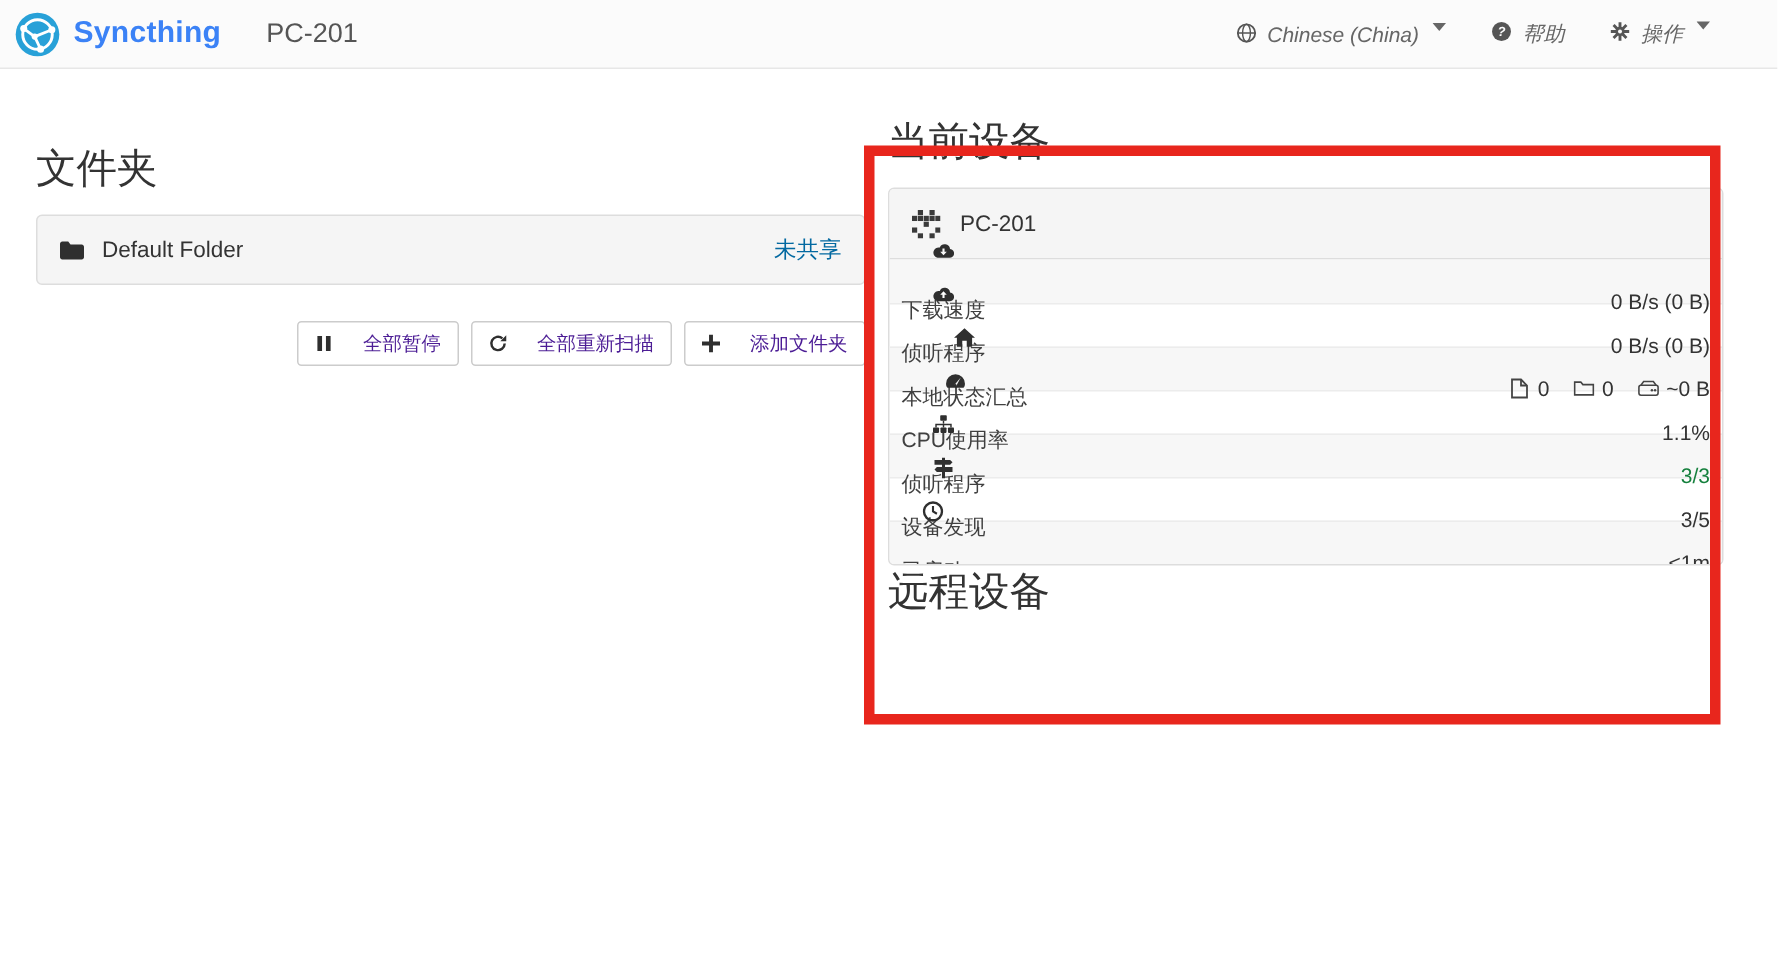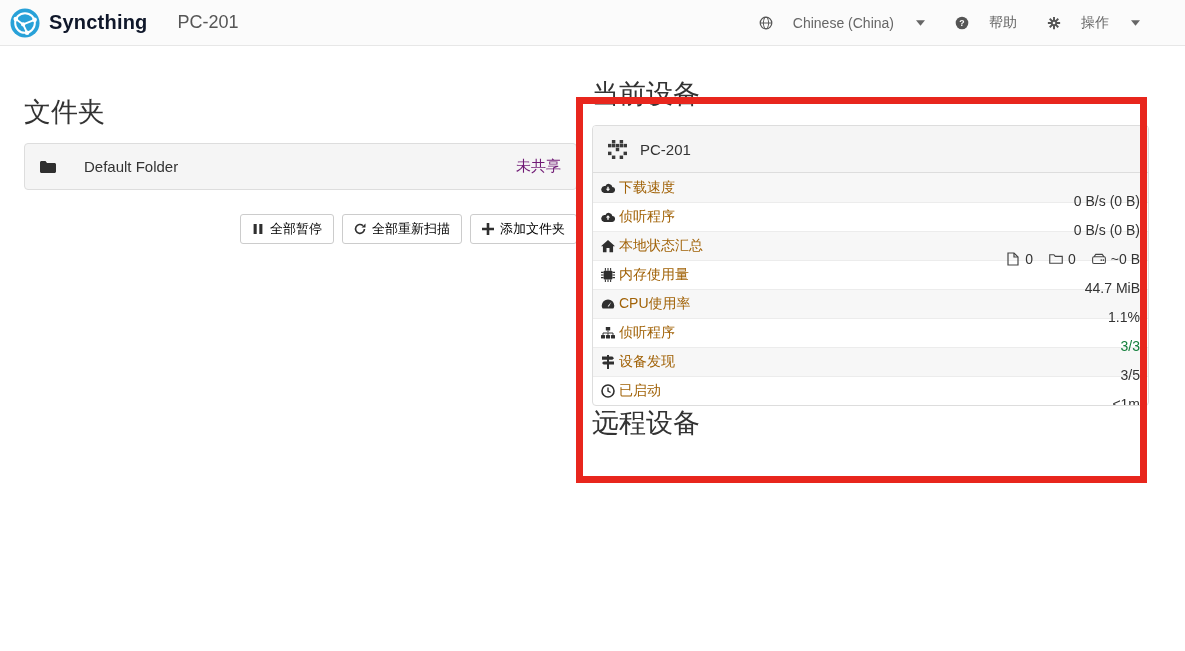--- a/index.html
+++ b/index.html
@@ -12,65 +12,65 @@
   svg { display:block; }
   .ic { width:14px; height:14px; flex:none; }
 
   
   .navbar {
     height:46px; background:#fbfbfb; border-bottom:1px solid #e7e7e7;
     display:flex; align-items:center; padding:0 45px 0 10px;
   }
   .brand { display:flex; align-items:center; gap:9px; text-decoration:none; cursor:pointer; }
   .brand-logo { width:30px; height:30px; }
-  .brand-name { color:#0f172a; font-weight:bold; font-size:20px; letter-spacing:.2px; }
+  .brand-name { color:#3b82f6; font-weight:bold; font-size:20px; letter-spacing:.2px; }
   .navbar-title { margin-left:30px; font-size:18px; color:#555; }
   .nav-right { margin-left:auto; display:flex; align-items:center; gap:30px; }
-  .nav-item { display:flex; align-items:center; gap:20px; color:#666; font-size:14px; cursor:pointer; }
+  .nav-item { display:flex; align-items:flex-start; gap:7px; color:#666; font-size:14px; cursor:pointer;font-style:italic; }
   .nav-item .ic { color:#555; }
   .caret { width:9px; height:6px; margin-left:2px; color:#666; }
 
   
   .col-left  { position:absolute; left:24px;  top:95px; width:553px; }
   .col-right { position:absolute; left:592px; top:77px; width:557px; }
 
   h2.section-heading {
     margin:0 0 14px 0; font-size:27px; font-weight:400; line-height:34px; color:#333;
   }
 
   
   .folder-panel {
-    display:flex; align-items:center; gap:28px;
+    display:flex; align-items:center; gap:12px;
     background:#f5f5f5; border:1px solid #ddd; border-radius:4px;
     padding:12px 15px; height:47px; font-size:15px; cursor:pointer;
   }
   .folder-panel .ic { width:16px; height:14px; color:#2f2f2f; }
-  .folder-status { margin-left:auto; color:#701a75; font-size:15px; }
+  .folder-status { margin-left:auto; color:#0369a1; font-size:15px; }
 
   .btn-row { display:flex; justify-content:flex-end; gap:8px; margin-top:24px; }
   .btn {
-    display:inline-flex; align-items:center; gap:6px;
+    display:inline-flex; align-items:center; gap:20px;
     background:#fff; border:1px solid #ccc; border-radius:3px;
-    padding:5px 11px; font-size:13px; color:#000000; cursor:pointer; white-space:nowrap;text-align:center;
+    padding:5px 11px; font-size:13px; color:#4c1d95; cursor:pointer; white-space:nowrap;text-align:center;
   }
   .btn .ic { width:12px; height:12px; color:#2f2f2f; }
 
   
   .panel { border:1px solid #ddd; border-radius:4px; background:#fff; overflow:hidden; }
   .panel-heading {
     background:#f5f5f5; border-bottom:1px solid #ddd;
     display:flex; align-items:center; gap:13px;
     padding:12px 15px; height:47px; font-size:15px; color:#333; cursor:pointer;
   }
   .identicon { width:19px; height:19px; color:#3a3a3a; }
 
   .stat-row { display:flex; align-items:center; height:29px; padding:0 8px; font-size:14px; }
   .stat-row:nth-child(odd) { background:#f7f7f7; }
   .stat-row + .stat-row { border-top:1px solid #ececec; }
-  .stat-label { display:flex; align-items:center; gap:4px; color:#a16207; }
+  .stat-label { display:flex; align-items:center; gap:24px; color:#404040;flex-direction:column; }
   .stat-label .ic { color:#2f2f2f; }
   .stat-value { margin-left:auto; color:#333; display:flex; align-items:center; gap:5px;margin-top:26px; }
   .stat-value .ic { color:#444; }
   .ls-group { display:flex; align-items:center; gap:5px; margin-left:11px; }
   .text-green { color:#15803d; }
 
   
   .remote-heading { margin-top:30px; }
   .remote-btn-row { display:flex; justify-content:flex-end; gap:8px; margin-top:26px; }
   .remote-btn-row .btn { font-size:14px; padding:6px 11px; }
@@ -279,34 +279,20 @@
                 <path d="M2.2 4L4.3 1.2h7.4L13.8 4" fill="none" stroke="currentColor" stroke-width="1.2"></path>
                 <circle cx="10.6" cy="7.8" r=".95" fill="currentColor"></circle>
                 <circle cx="13" cy="7.8" r=".95" fill="currentColor"></circle>
               </svg>
             </span>
             <span>~0 B</span>
           </span>
         </span>
       </div>
 
-      <div class="stat-row">
-        <span class="stat-label">
-          <span>
-            <svg class="ic" viewBox="0 0 16 16">
-              <g stroke="currentColor" stroke-width="1.2">
-                <path d="M5 0v3M8 0v3M11 0v3M5 13v3M8 13v3M11 13v3M0 5h3M0 8h3M0 11h3M13 5h3M13 8h3M13 11h3"></path>
-              </g>
-              <rect x="3" y="3" width="10" height="10" rx="1" fill="currentColor"></rect>
-            </svg>
-          </span>
-          <span>内存使用量</span>
-        </span>
-        <span class="stat-value">44.7 MiB</span>
-      </div>
 
       <div class="stat-row">
         <span class="stat-label">
           <span>
             <svg class="ic" viewBox="0 0 16 12">
               <path d="M8 .8A7.2 7.2 0 0 0 .8 8c0 1.4.4 2.4 1.1 3.2h12.2C14.8 10.4 15.2 9.4 15.2 8A7.2 7.2 0 0 0 8 .8z" fill="currentColor"></path>
               <path d="M7 9.2L12 3.4 8.6 9.6z" fill="#f7f7f7"></path>
               <circle cx="7.8" cy="9.3" r="1" fill="currentColor"></circle>
             </svg>
           </span>

